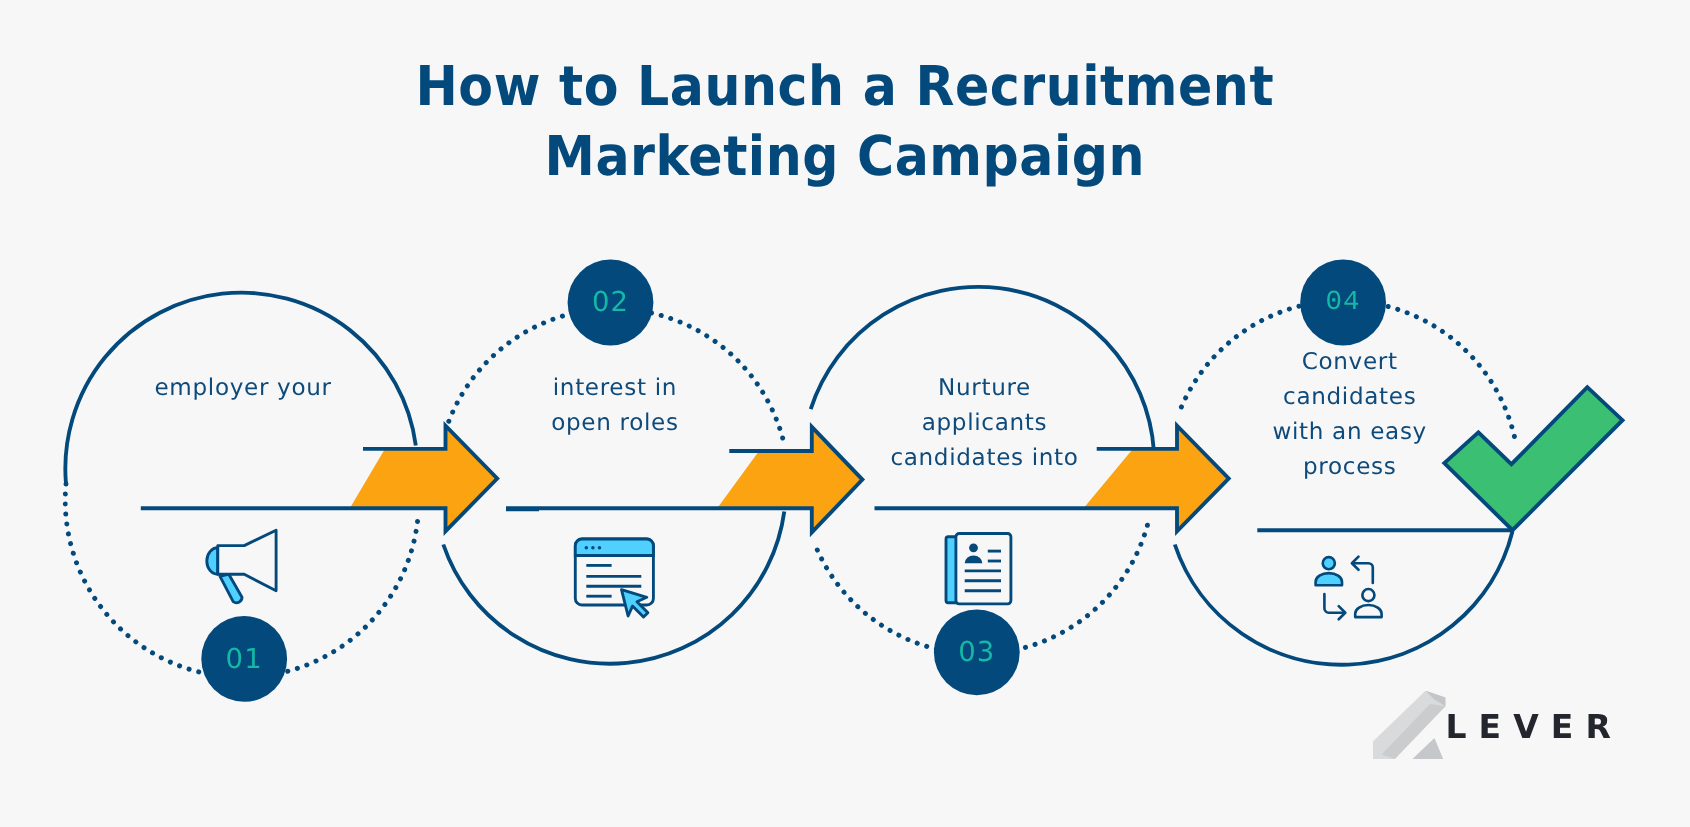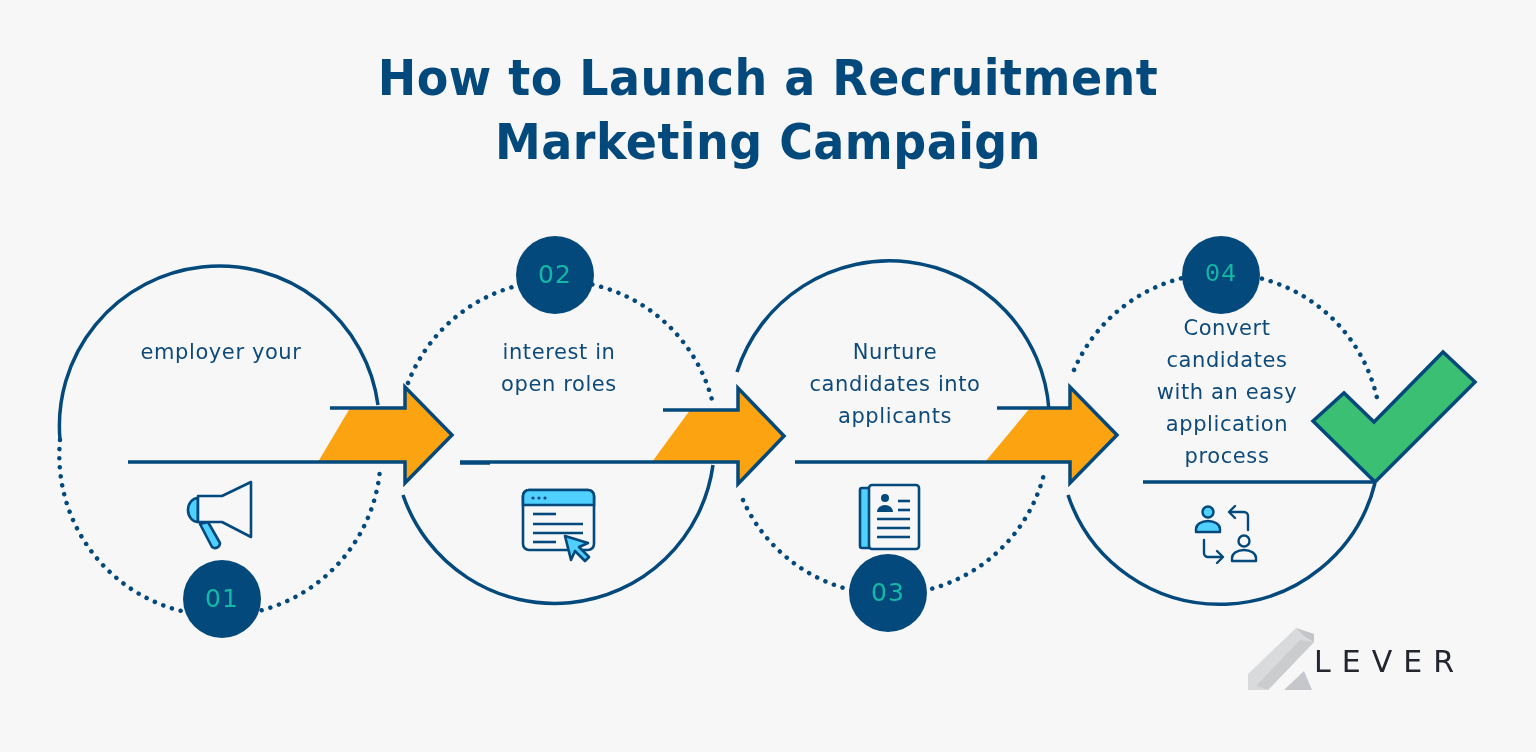--- a/index.html
+++ b/index.html
@@ -28,21 +28,21 @@
     position: absolute; width: 78px; height: 78px; border-radius: 50%;
     background: #03497c; color: #14b8a6; text-align: center;
     font-family: "DejaVu Sans", sans-serif; font-size: 25px; line-height: 78px;
     letter-spacing: 1px;
   }
   .logo {
     position: absolute; left: 1248px; top: 628px; width: 240px; height: 66px;
   }
   .logo-text {
     position: absolute; left: 1314px; top: 644px;
-    font-family: "DejaVu Sans", sans-serif; font-weight: normal;
+    font-family: "DejaVu Sans", sans-serif; font-weight: bold;
     font-size: 30px; letter-spacing: 11px; color: #24262e;
   }
 </style>
 </head>
 <body>
 
 <div class="title">
   <span>How to Launch a Recruitment</span>
   <span>Marketing Campaign</span>
 </div>
@@ -128,28 +128,27 @@
 
 <div class="step-text" style="left:108px; top:336px; width:226px;">
   <span>employer your</span>
 </div>
 <div class="step-text" style="left:446px; top:336px; width:226px;">
   <span>interest in</span>
   <span>open roles</span>
 </div>
 <div class="step-text" style="left:782px; top:336px; width:226px;">
   <span>Nurture</span>
+  <span>applicants</span>
   <span>candidates into</span>
-  <span>applicants</span>
 </div>
 <div class="step-text" style="left:1114px; top:312px; width:226px;">
   <span>Convert</span>
   <span>candidates</span>
   <span>with an easy</span>
-  <span>application</span>
   <span>process</span>
 </div>
 
 <div class="badge" style="left:183px; top:560px;">01</div>
 <div class="badge" style="left:516px; top:236px;">02</div>
 <div class="badge" style="left:849px; top:554px;">03</div>
 <div class="badge" style="left:1182px; top:236px;font-family:Liberation Mono, monospace;">04</div>
 
 <svg class="logo" width="240" height="66" viewBox="0 0 240 66">
   <polygon points="0,46 48,0 66,6 66,14 20,62 0,62" fill="#d9dadc"></polygon>

